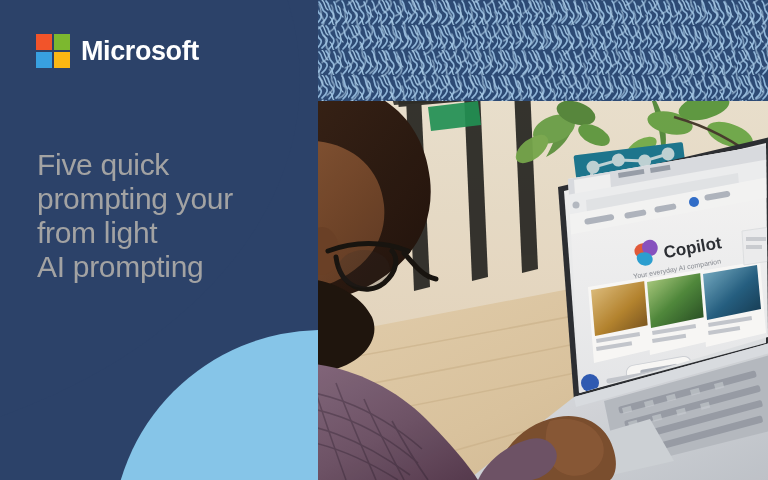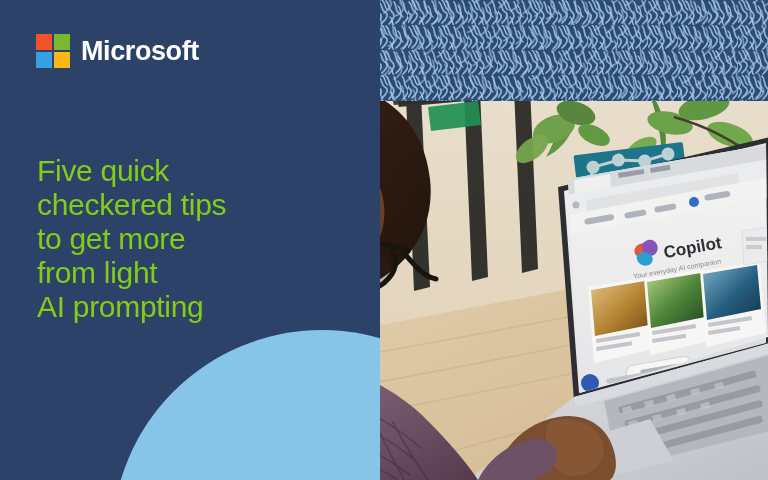--- a/index.html
+++ b/index.html
@@ -9,21 +9,21 @@
   .canvas {
     position:relative;
     width:768px; height:480px;
     overflow:hidden;
     background:#2c4269;
   }
 
   
   .left-panel {
     position:absolute; left:0; top:0;
-    width:380px; height:480px;
+    width:318px; height:480px;
     background:#2c4269;
     overflow:hidden;
     z-index:4;
   }
 
   
   .arc-shape {
     position:absolute;
     left:112px; top:330px;
     width:420px; height:420px;
@@ -60,24 +60,24 @@
     font-size:27px;
     font-weight:600;
     letter-spacing:-0.4px;
     line-height:1;
     white-space:nowrap;
   }
 
   
   .headline {
     position:absolute;
-    left:37px; top:154px;
+    left:37px; top:148px;
     width:262px;
     z-index:6;
-    color:#84cc16;
+    color:#a3a3a3;
     font-size:30px;
     line-height:34px;
     font-weight:400;
     letter-spacing:-0.3px;
   }
   .headline .hl-line { display:block; white-space:nowrap; }
 
   
   .right-col {
     position:absolute;
@@ -401,21 +401,20 @@
         <span class="logo-sq" style="background:#f2542a"></span>
         <span class="logo-sq" style="background:#7cb82f"></span>
         <span class="logo-sq" style="background:#38a0e0"></span>
         <span class="logo-sq" style="background:#fbb713"></span>
       </div>
       <span class="logo-wordmark">Microsoft</span>
     </div>
 
     <h1 class="headline">
       <span class="hl-line">Five quick</span>
-      <span class="hl-line">checkered tips</span>
-      <span class="hl-line">to get more</span>
+      <span class="hl-line">prompting your</span>
       <span class="hl-line">from light</span>
       <span class="hl-line">AI prompting</span>
     </h1>
   </div>
 
   <span class="sr">Person with glasses and beard in a purple checkered shirt typing on a silver laptop at a light wood desk, with plants and a teal patterned object behind</span>
 </div>
 
 </body></html>

